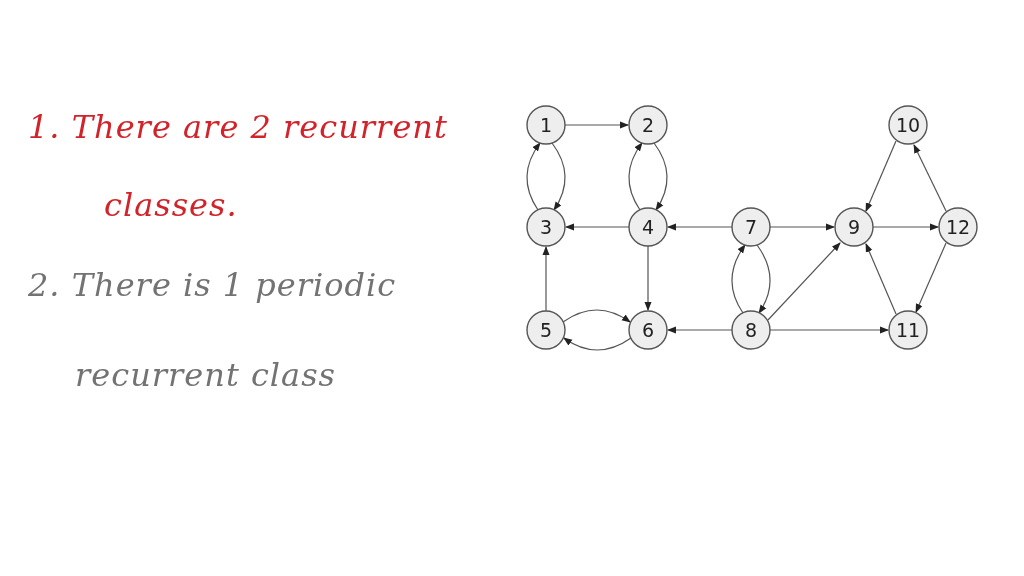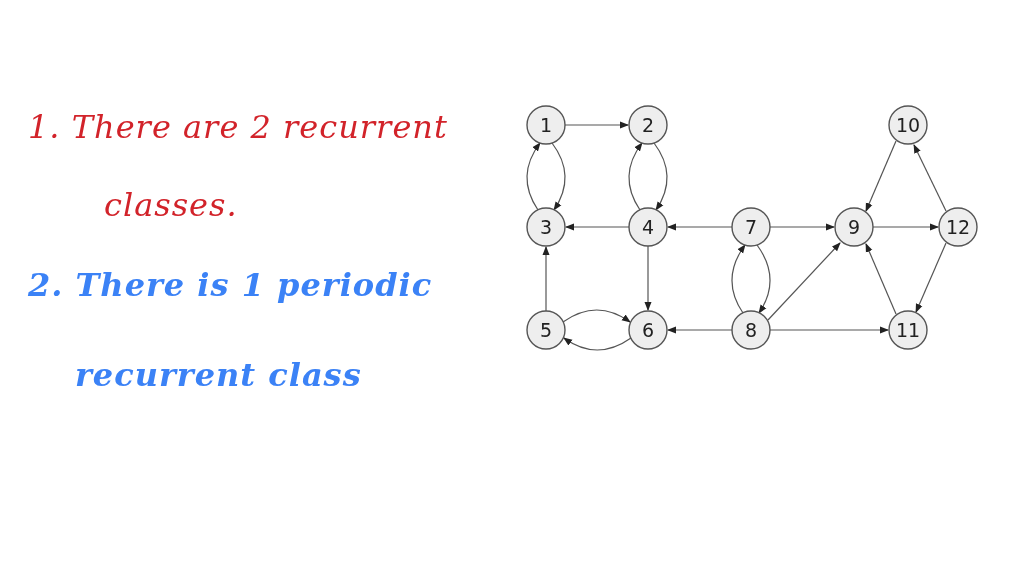--- a/index.html
+++ b/index.html
@@ -1,19 +1,19 @@
 <!DOCTYPE html>
 <html><head>
 <meta charset="utf-8">
 <style>
   html, body { margin:0; padding:0; }
   body { width:1024px; height:576px; background:#ffffff; position:relative; overflow:hidden; font-family:"DejaVu Sans", sans-serif; }
   .note { position:absolute; font-family:"DejaVu Serif", serif; font-style:italic; font-size:32px; letter-spacing:1px; white-space:nowrap; }
   .red { color:#d2232a; }
-  .blue { color:#3b82f6;font-weight:bold; }
+  .blue { color:#737373; }
   svg { position:absolute; left:0; top:0; }
   .edge { stroke:#555; stroke-width:1.2; fill:none; }
   .node circle { fill:#eeeeee; stroke:#555; stroke-width:1.4; }
   .node text { font-family:"DejaVu Sans", sans-serif; font-size:19px; fill:#222; text-anchor:middle; dominant-baseline:central; }
 </style>
 </head>
 <body>
 
 <div class="note red" style="left:28px;top:108px;">1. There are 2 recurrent</div>
 <div class="note red" style="left:72px;top:186px;margin-left:32px;">classes.</div>

